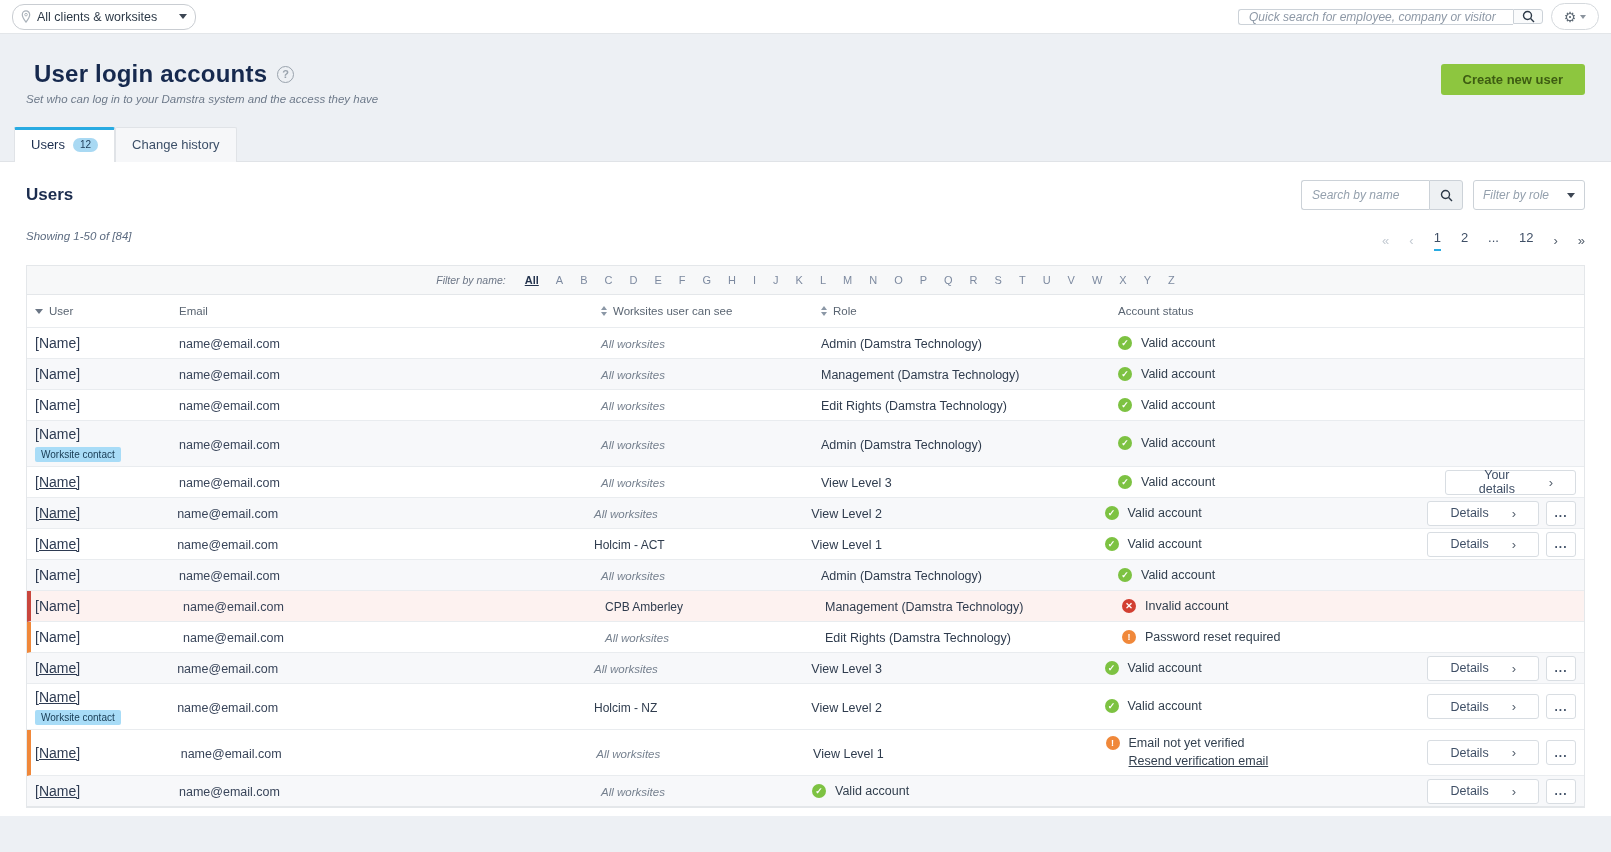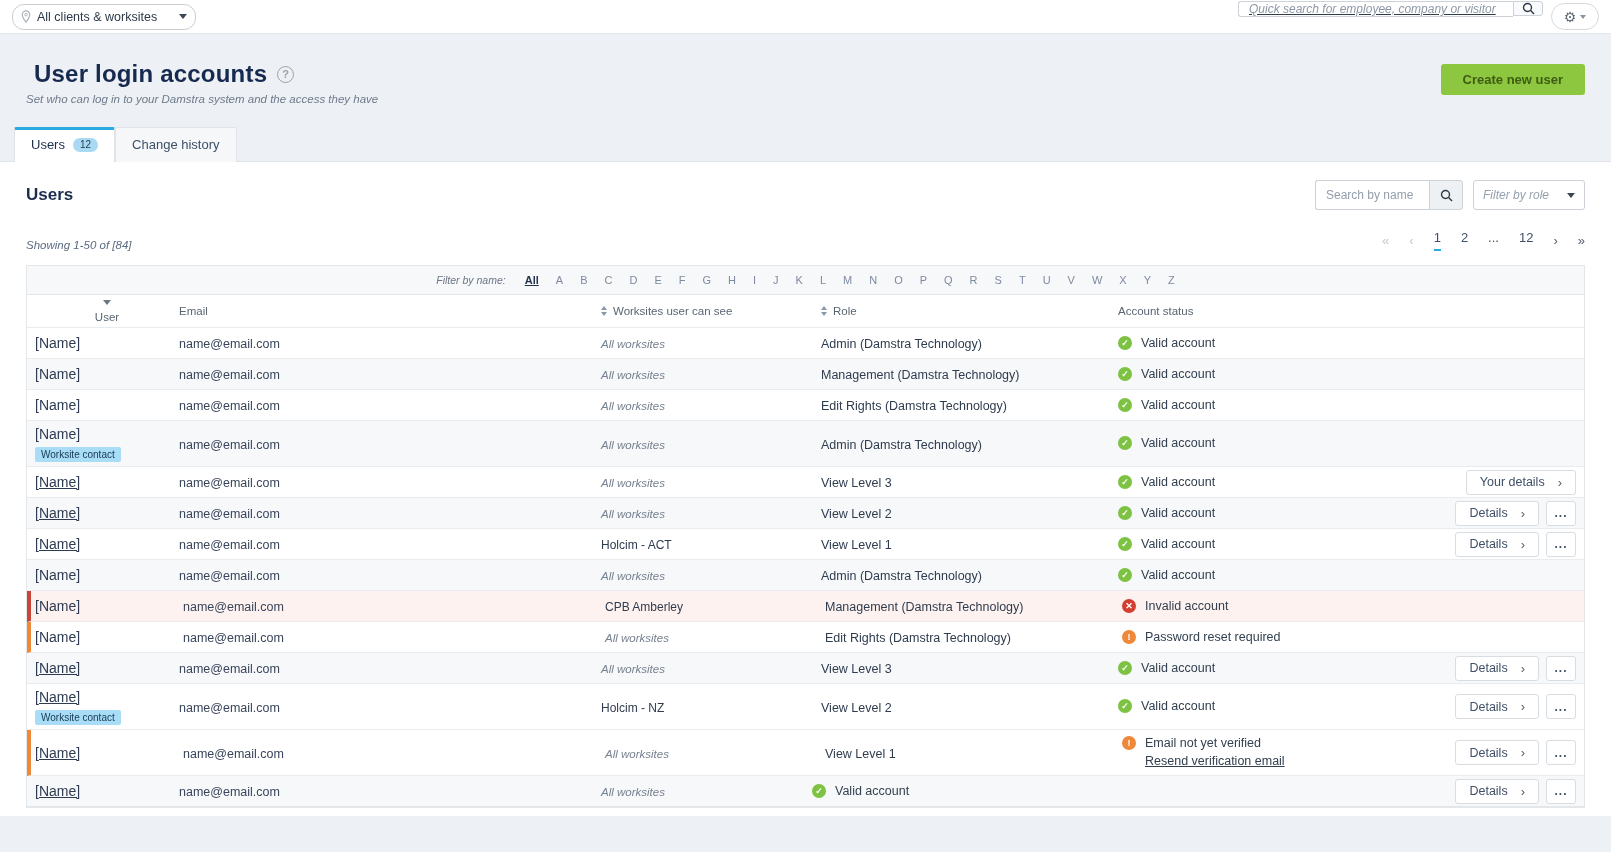--- a/index.html
+++ b/index.html
@@ -6,21 +6,21 @@
   html,body { width:1611px; height:852px; overflow:hidden; }
   body { font-family:"Liberation Sans", sans-serif; background:#edf0f4; color:#2f3c4e; }
 
   
   .topbar { height:34px; background:#fff; border-bottom:1px solid #e3e6e9; display:flex; align-items:center; justify-content:space-between; padding:0 12px; }
   .scope-select { width:184px; height:26px; border:1px solid #c9cdd2; border-radius:12px; background:#fff; display:flex; align-items:center; padding:0 8px; gap:6px; cursor:pointer; }
   .scope-select .label { font-size:12.5px; color:#2c3947; flex:1; white-space:nowrap; }
   .pin-icon { width:10px; height:13px; flex:0 0 auto; }
   .caret { width:0; height:0; border-left:4px solid transparent; border-right:4px solid transparent; border-top:5px solid #3c4653; }
   .topbar-right { display:flex; align-items:center; gap:8px; }
-  .quick-search { display:flex; align-items:flex-start; height:31px;text-decoration:underline; }
+  .quick-search { display:flex; align-items:center; height:31px; }
   .quick-search input { width:275px; border:1px solid #ccd2d8; border-right:none; border-radius:3px 0 0 3px; padding:0 10px; font-size:12px; font-style:italic; color:#3a4553; outline:none; background:#fff; font-family:"Liberation Sans",sans-serif;}
   .quick-search input::placeholder { color:#8d98a6; }
   .qsearch-btn { width:30px; border:1px solid #ccd2d8; border-radius:0 3px 3px 0; background:#fafbfc; display:flex; align-items:center; justify-content:center; cursor:pointer; }
   .settings-pill { height:27px; width:48px; border:1px solid #d5d9dd; border-radius:14px; background:#fff; display:flex; align-items:center; justify-content:center; gap:4px; cursor:pointer; }
   .gear { font-size:14px; color:#5f6b76; line-height:1; }
   .mini-caret { width:0;height:0;border-left:3.5px solid transparent;border-right:3.5px solid transparent;border-top:4px solid #8a939d; }
 
   
   .page-head { padding:26px 26px 0 26px; position:relative; }
   .page-title-row { display:flex; align-items:center; gap:10px; }
@@ -34,27 +34,27 @@
   .tab { padding:9px 16px 10px 16px; font-size:13px; color:#3c4f68; border:1px solid #e0e3e7; border-bottom:none; background:#f6f7f9; display:flex; align-items:center; gap:8px; cursor:pointer; margin-bottom:-1px; border-radius:2px 2px 0 0; }
   .tab.active { background:#fff; border-top:3px solid var(--blue); padding-top:7px; color:#1c2e4e; }
   .tab-badge { background:#a9d9f3; color:#1d3b57; font-size:10px; border-radius:9px; padding:2px 7px; line-height:1; }
 
   
   .panel { background:#fff; border-top:1px solid #e0e3e7; padding:0 26px 8px 26px; position:relative; z-index:1; }
   .users-head { display:flex; align-items:center; justify-content:space-between; padding-top:18px; }
   .users-title { font-size:17px; font-weight:600; color:#1b2c4e; }
   .users-controls { display:flex; align-items:center; gap:10px; }
   .name-search { display:flex; height:30px; }
-  .name-search input { width:114px; border:1px solid #ccd2d8; border-right:none; border-radius:3px 0 0 3px; padding:0 10px; font-size:12px; color:#3a4553; outline:none; font-family:"Liberation Sans",sans-serif; }
+  .name-search input { width:128px; border:1px solid #ccd2d8; border-right:none; border-radius:3px 0 0 3px; padding:0 10px; font-size:12px; font-style:italic; color:#3a4553; outline:none; font-family:"Liberation Sans",sans-serif; }
   .name-search input::placeholder { color:#94a0ad; }
   .name-search .btn { width:34px; border:1px solid #ccd2d8; border-radius:0 3px 3px 0; background:#eef1f3; display:flex; align-items:center; justify-content:center; cursor:pointer; }
   .role-filter { width:112px; height:30px; border:1px solid #ccd2d8; border-radius:3px; background:#fff; display:flex; align-items:center; justify-content:space-between; padding:0 9px; cursor:pointer; }
   .role-filter .ph { font-size:12px; font-style:italic; color:#94a0ad; }
 
-  .meta-row { display:flex; align-items:flex-end; justify-content:space-between; margin-top:20px; }
+  .meta-row { display:flex; justify-content:space-between; margin-top:20px; }
   .showing { font-size:11.5px; font-style:italic; color:#5c6b80; }
   .pager { display:flex; align-items:center; gap:20px; font-size:13px; }
   .pager .nav { color:#c3cad2; font-size:13px; cursor:pointer; }
   .pager .nav.on { color:#55606e; }
   .pager .pg { color:#3f4f66; cursor:pointer; padding-bottom:4px; border-bottom:2px solid transparent; }
   .pager .pg.active { border-bottom-color:var(--blue); }
   .pager .dots { color:#3f4f66; }
 
   
   .alpha-bar { margin-top:14px; background:#f7f8f9; border:1px solid #e4e7ea; height:30px; display:flex; align-items:center; justify-content:center; gap:17px; }
@@ -74,21 +74,21 @@
   .trow.accent-orange { border-left:4px solid var(--accent-orange); }
   .trow.accent-red .c-user, .trow.accent-orange .c-user { padding-left:4px; }
 
   .c-user { width:152px; padding-left:8px; }
   .c-email { width:410px; }
   .c-work { width:220px; padding-left:12px; }
   .c-role { width:306px; padding-left:12px; }
   .c-status { width:330px; padding-left:3px; }
   .c-actions { flex:1; display:flex; justify-content:flex-end; align-items:center; gap:7px; padding-right:8px; }
 
-  .thead .c-user { display:flex; align-items:center; gap:6px; cursor:pointer;flex-direction:column; }
+  .thead .c-user { display:flex; align-items:center; gap:6px; cursor:pointer; }
   .thead .c-work, .thead .c-role { display:flex; align-items:center; gap:6px; cursor:pointer; }
   .sort-desc { width:0;height:0;border-left:4px solid transparent;border-right:4px solid transparent;border-top:5px solid #6b7685; }
   .sort-both { display:inline-flex; flex-direction:column; gap:2px; }
   .sort-both i { display:block; width:0; height:0; border-left:3.5px solid transparent; border-right:3.5px solid transparent; }
   .sort-both .up { border-bottom:4px solid #8b97a6; }
   .sort-both .dn { border-top:4px solid #8b97a6; }
 
   .user-name { font-size:14px; color:#2e3b52; }
   .user-name.link { text-decoration:underline; cursor:pointer; }
   .ws-badge { display:inline-block; margin-top:4px; background:var(--badge-bg); color:#173a52; font-size:10px; padding:2px 6px; border-radius:2px; }
@@ -98,21 +98,21 @@
   .role-txt { font-size:12.5px; color:#2f3c4e; }
 
   .status-wrap { display:flex; align-items:flex-start; gap:9px; }
   .status-icon { width:14px; height:14px; border-radius:50%; display:flex; align-items:center; justify-content:center; color:#fff; font-size:9px; font-weight:bold; flex:0 0 auto; margin-top:1px; }
   .status-icon.valid { background:var(--valid); }
   .status-icon.invalid { background:var(--invalid); }
   .status-icon.warning { background:var(--warning); }
   .status-txt { font-size:12.5px; color:#33404f; line-height:1.35; }
   .status-link { display:block; font-size:12.5px; color:#33404f; text-decoration:underline; cursor:pointer; margin-top:1px; }
 
-  .act-btn { height:25px; border:1px solid #d8dde2; border-radius:3px; background:#fff; color:#3f4f66; font-size:12.5px; padding:0 13px; cursor:pointer; display:flex; align-items:center; gap:13px; font-family:"Liberation Sans",sans-serif; }
+  .act-btn { height:25px; border:1px solid #d8dde2; border-radius:3px; background:#fff; color:#3f4f66; font-size:12.5px; padding:0 22px; cursor:pointer; display:flex; align-items:center; gap:23px; font-family:"Liberation Sans",sans-serif; }
   .act-btn .chev { font-size:13px; color:#55606e; }
   .menu-btn { height:25px; width:30px; border:1px solid #d8dde2; border-radius:3px; background:#fff; color:#3f4f66; font-size:12px; letter-spacing:1px; cursor:pointer; display:flex; align-items:center; justify-content:center; font-weight:bold; font-family:"Liberation Sans",sans-serif; }
 
   .mag { width:13px; height:13px; }
 </style>
 </head>
 <body>
 
 <div class="topbar">
   <div class="scope-select">

